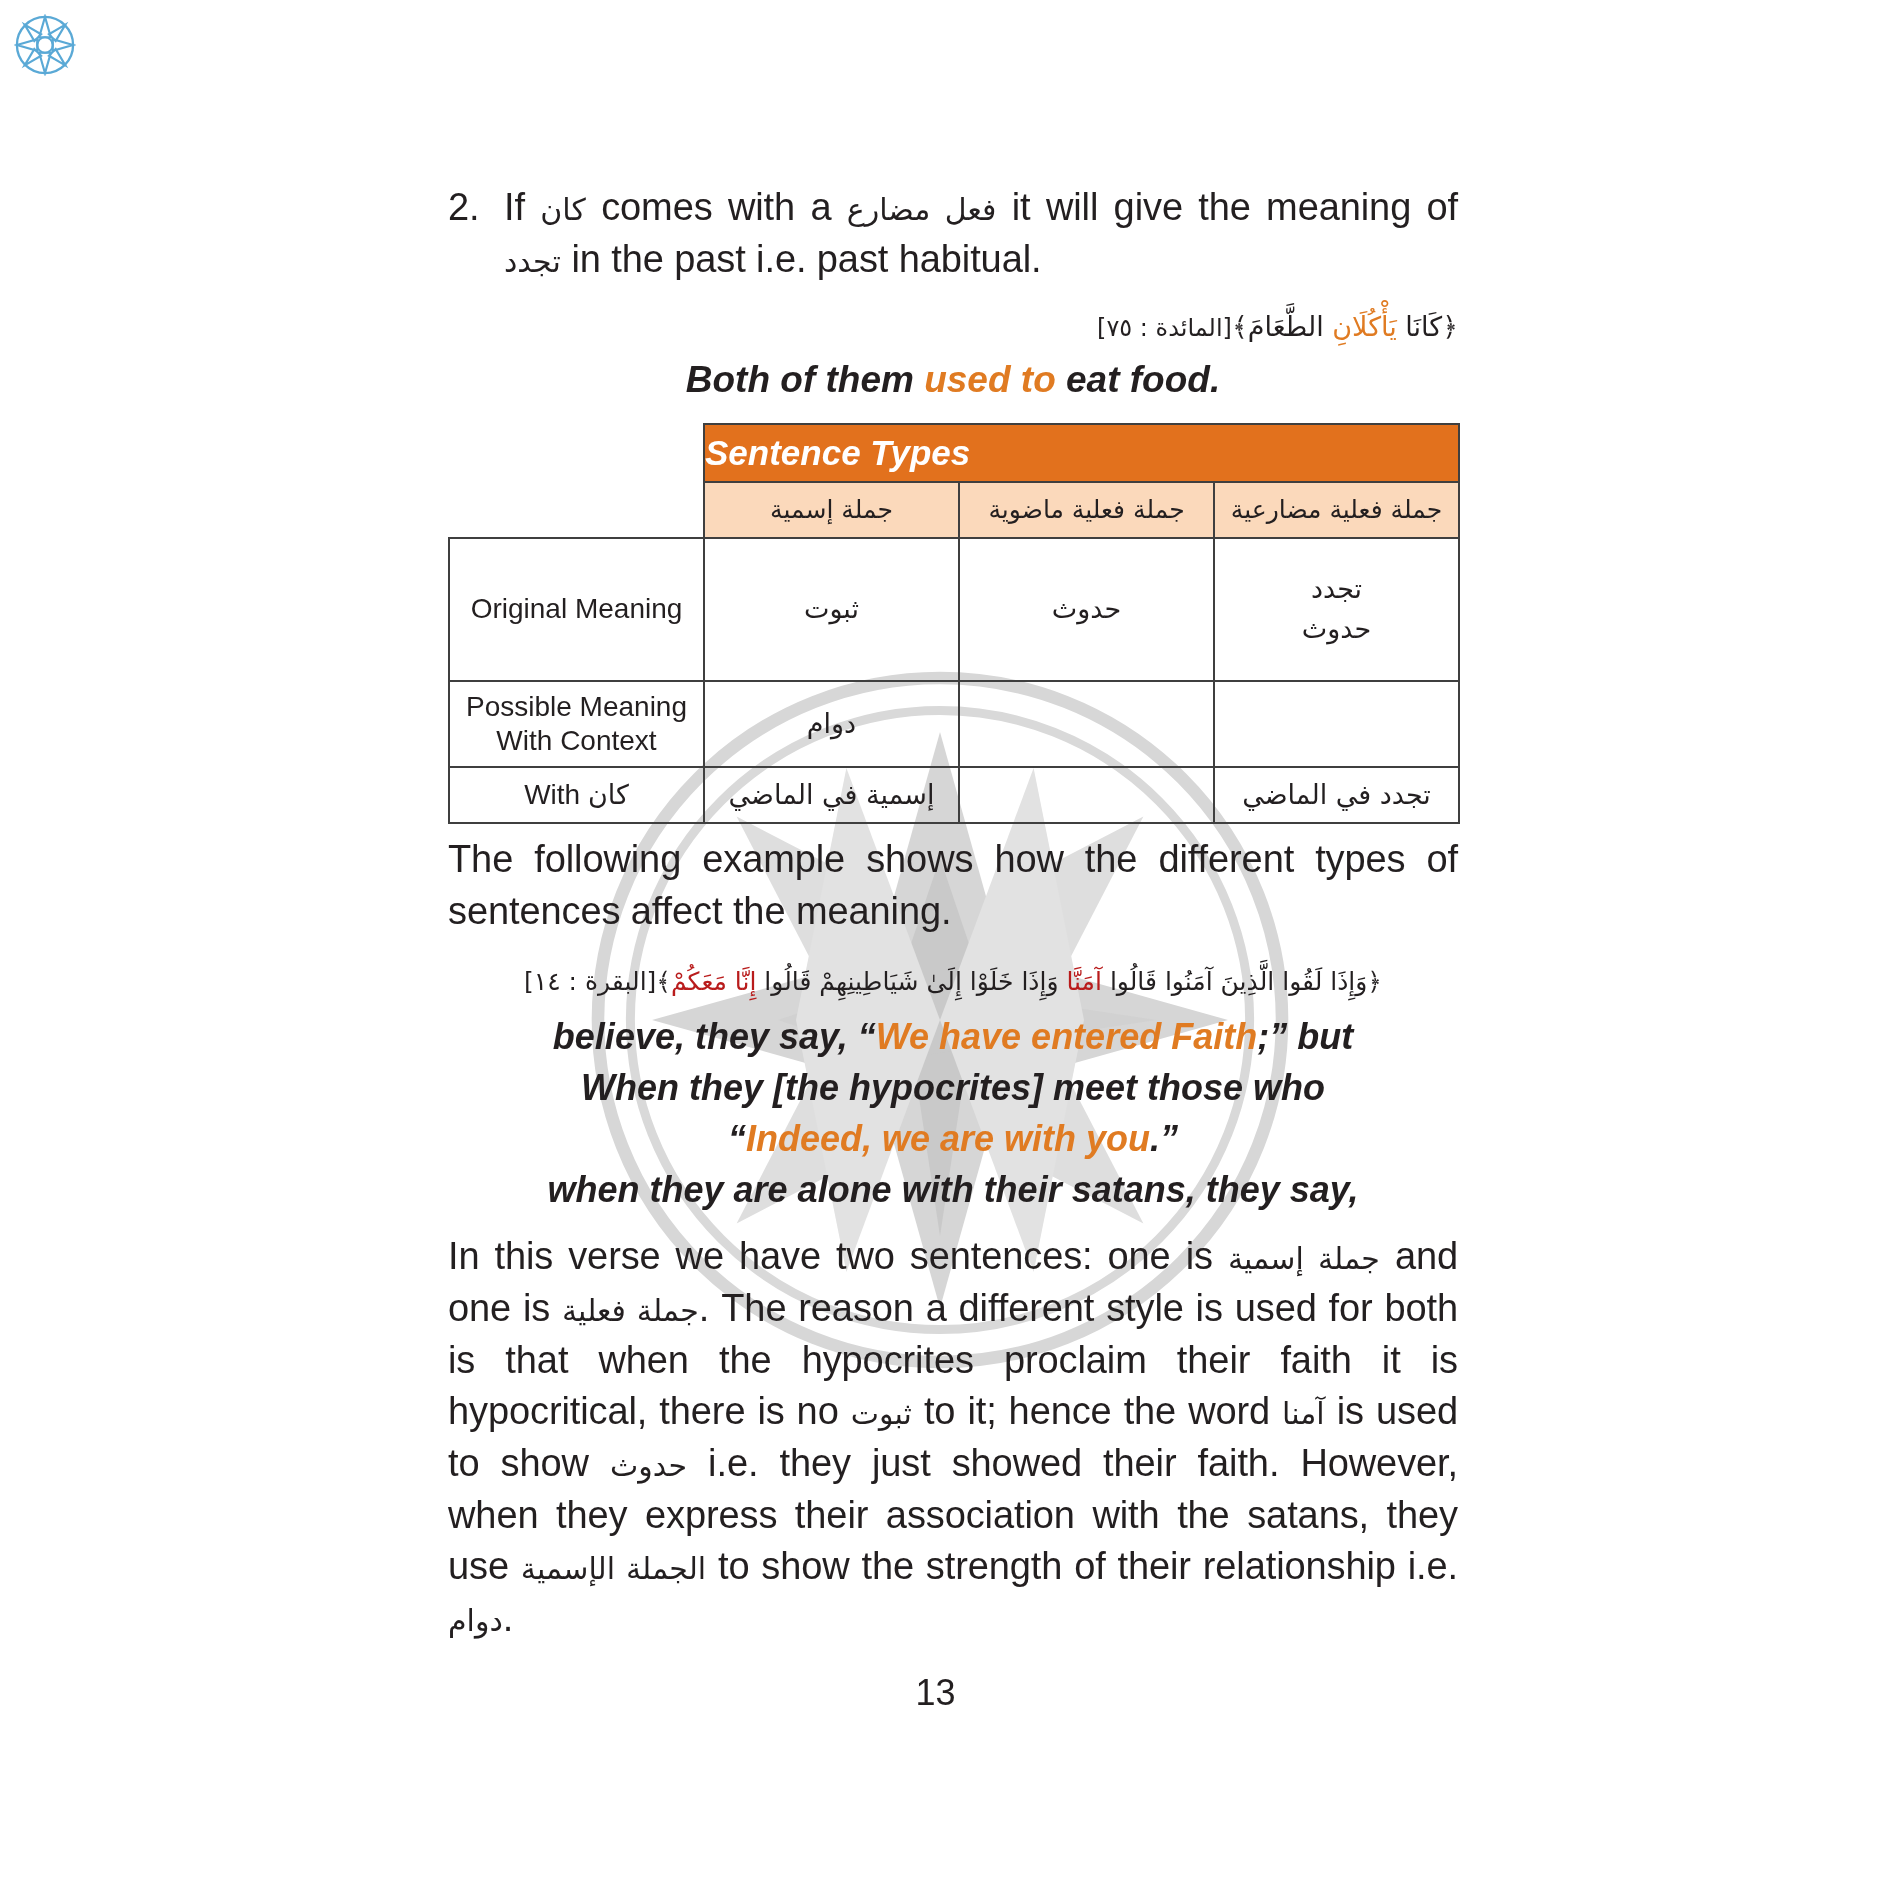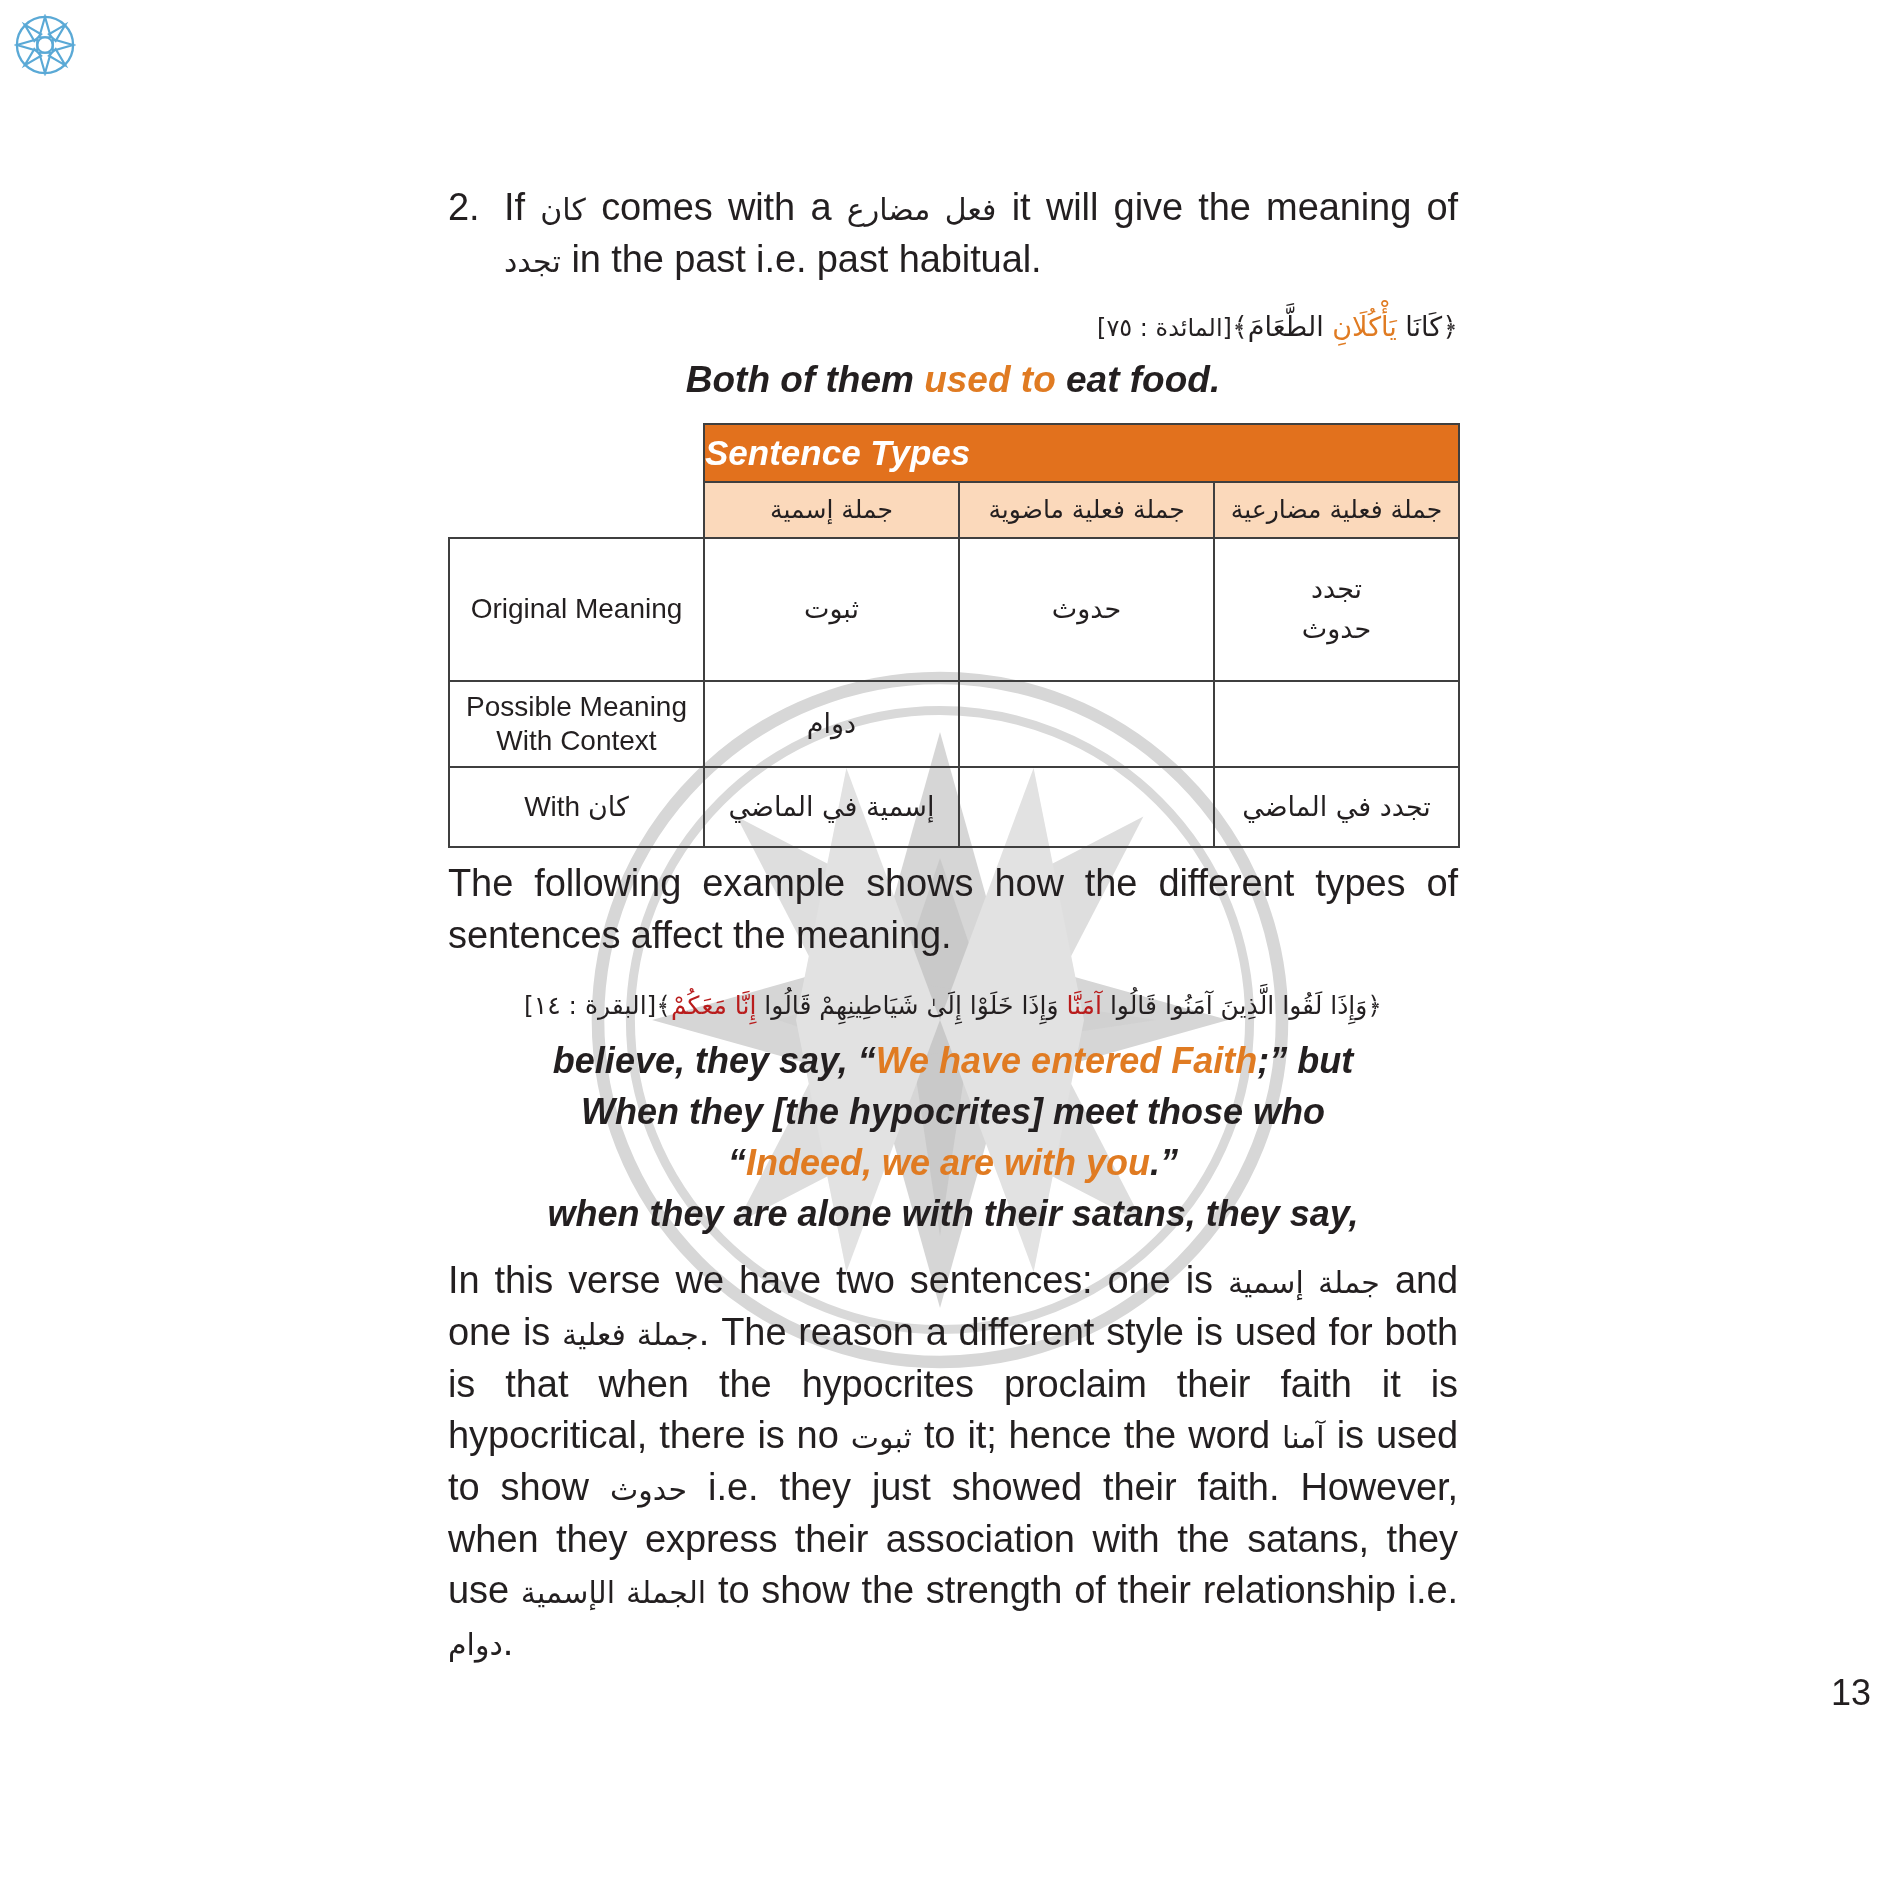--- a/index.html
+++ b/index.html
@@ -190,39 +190,39 @@
     font-size: 27px;
     direction: rtl;
     color: #231f20;
     line-height: 1.5;
     padding: 6px 4px;
   }
   .invisible-cell { border: none !important; background: transparent; }
 
   .row-tall { height: 143px; }
   .row-mid { height: 86px; }
-  .row-short { height: 80px; }
+  .row-short { height: 56px; }
 
   .with-kana {
     text-align: center;
     font-size: 28px;
     color: #231f20;
   }
 
   p.para {
     margin: 10px 0 0 0;
   }
 
   
   .page-number {
     position: absolute;
     left: 0;
     right: 9px;
     top: 1672px;
-    text-align: right;
+    text-align: center;
     font-size: 36px;
     color: #231f20;
     z-index: 3;
   }
 </style>
 </head>
 <body>
 
 <svg class="corner-logo" viewBox="0 0 64 64">
   <circle cx="32" cy="32" r="29" fill="none" stroke="#5aa9d6" stroke-width="2.4"></circle>

